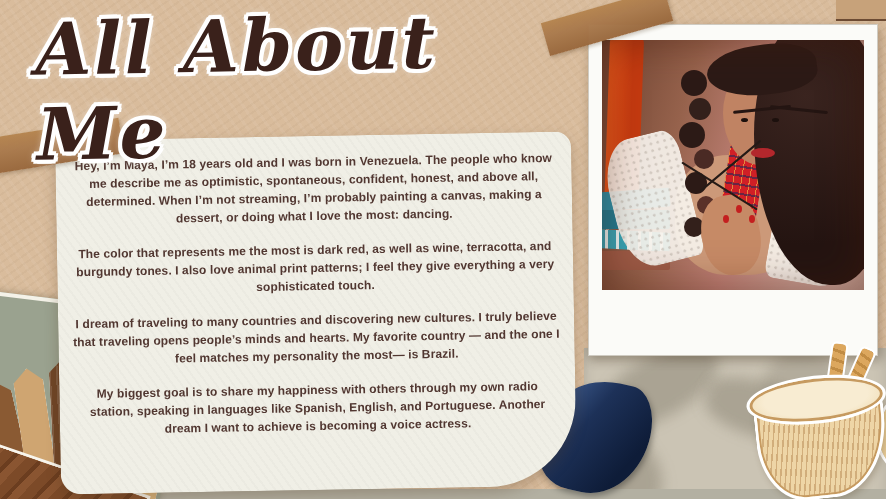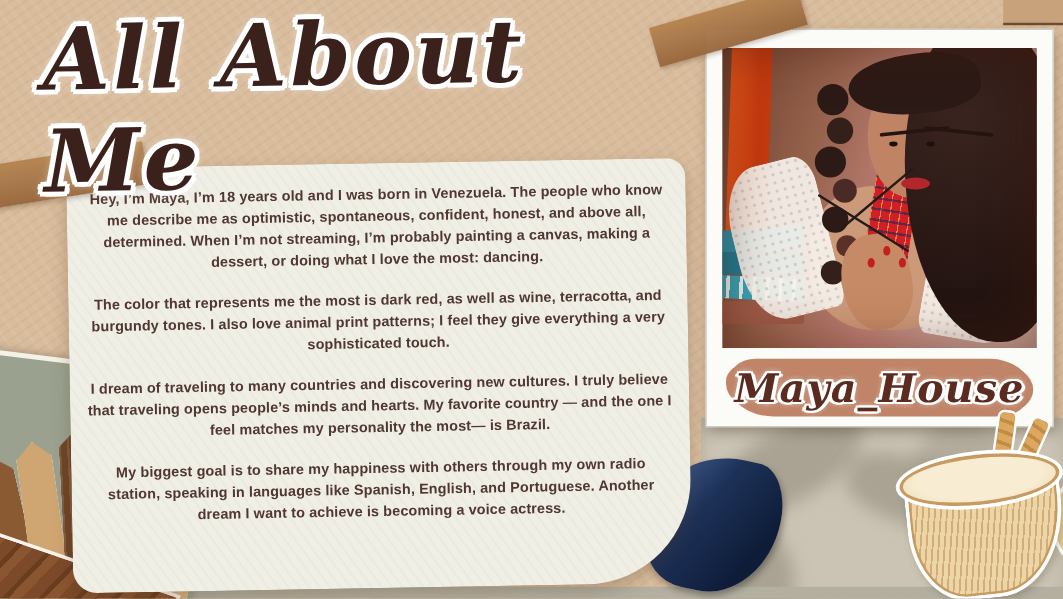--- a/index.html
+++ b/index.html
@@ -217,23 +217,20 @@
       <div class="abs hair-fringe"></div>
       <div class="abs hair-curls"></div>
       <div class="abs hand"></div>
       <div class="nail n1"></div>
       <div class="nail n2"></div>
       <div class="nail n3"></div>
       <div class="glasses-arm ga1"></div>
       <div class="glasses-arm ga2"></div>
       <div class="abs photo-vignette"></div>
     </div>
-    <div class="abs brush">
-      <span class="username">Maya_House</span>
-    </div>
     <div class="abs tape tape-polaroid"></div>
   </div>
 
   <div class="abs cup">
     <div class="abs stick stick1"></div>
     <div class="abs stick stick2"></div>
     <div class="abs handle"></div>
     <div class="abs cup-body"></div>
     <div class="abs cup-rim"></div>
     <div class="abs leaf leaf1"></div>

